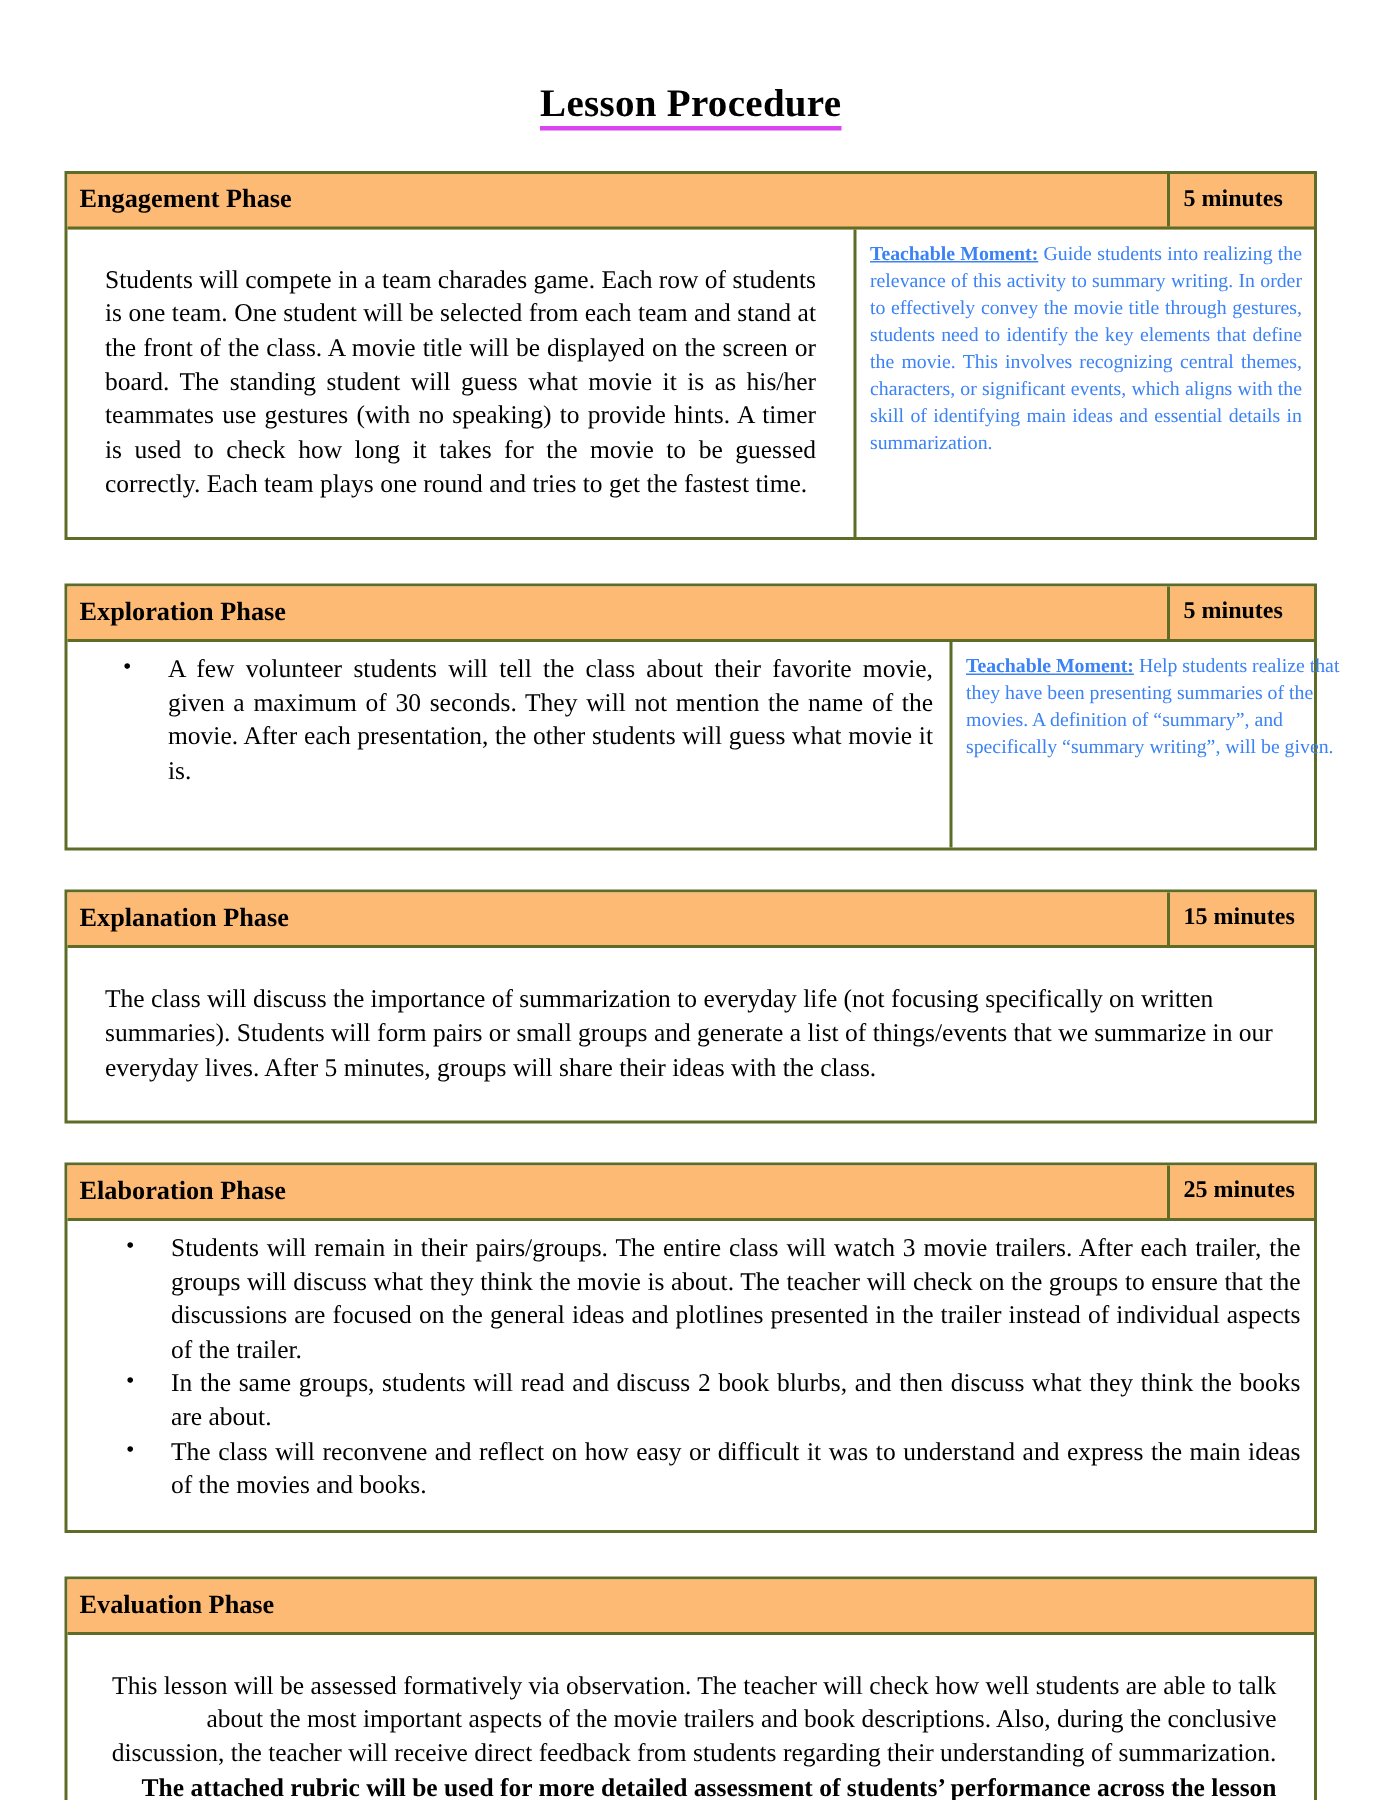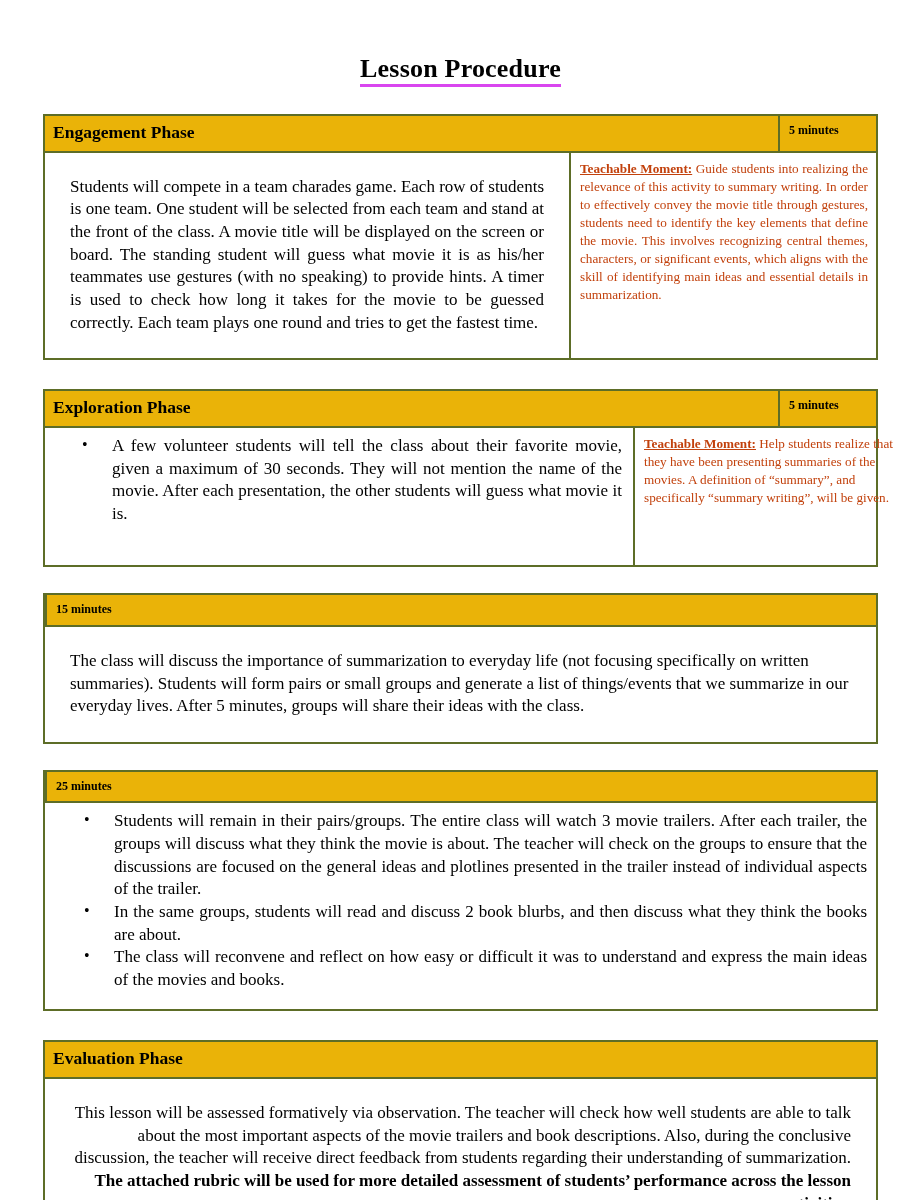--- a/index.html
+++ b/index.html
@@ -43,36 +43,36 @@
     box-sizing: border-box;
     width: 835px;
     background: #ffffff;
   }
   .phase-gap-lg { height: 29px; }
   .phase-gap-md { height: 26px; }
   .spacer-top { height: 30px; }
 
   .phase-header {
     display: flex;
-    background: #eab308;
+    background: #fdba74;
     border-bottom: 2px solid #5d6d27;
   }
   .phase-header-title {
     flex: 1 1 auto;
     font-size: 17.5px;
     font-weight: bold;
     padding: 6px 0 7px 8px;
     line-height: 1.25;
   }
   .phase-header-time {
     flex: 0 0 auto;
     width: 98px;
     box-sizing: border-box;
     border-left: 2px solid #5d6d27;
-    font-size: 12px;
+    font-size: 16px;
     font-weight: bold;
     padding: 7px 0 7px 9px;
     line-height: 1.3;
   }
 
   .phase-body {
     display: flex;
     align-items: stretch;
   }
   .body-main {
@@ -82,21 +82,21 @@
     font-size: 17px;
     line-height: 1.33;
   }
   .body-main.justify p { text-align: justify; }
   .body-main p { margin: 16px; }
 
   .body-side {
     flex: 0 0 auto;
     box-sizing: border-box;
     border-left: 2px solid #5d6d27;
-    color: #c2410c;
+    color: #3b82f6;
     padding: 7px 8px 8px 9px;
     font-size: 13.2px;
     line-height: 1.36;
   }
   .body-side p { margin: 0; }
   .body-side.justify p { text-align: justify; }
   .tm-label {
     font-weight: bold;
     text-decoration: underline;
   }
@@ -177,33 +177,35 @@
       <div class="body-side">
         <p><span class="tm-label">Teachable Moment:</span><span> Help students realize that they have been presenting summaries of the movies. A definition of “summary”, and specifically “summary writing”, will be given.</span></p>
       </div>
     </div>
   </div>
 
   <div class="phase-gap-md"></div>
 
   <div class="phase-table explanation">
     <div class="phase-header">
+      <div class="phase-header-title">Explanation Phase</div>
       <div class="phase-header-time">15 minutes</div>
     </div>
     <div class="phase-body">
       <div class="body-main">
         <p>The class will discuss the importance of summarization to everyday life (not focusing specifically on written summaries). Students will form pairs or small groups and generate a list of things/events that we summarize in our everyday lives. After 5 minutes, groups will share their ideas with the class.</p>
       </div>
     </div>
   </div>
 
   <div class="phase-gap-md"></div>
 
   <div class="phase-table elaboration">
     <div class="phase-header">
+      <div class="phase-header-title">Elaboration Phase</div>
       <div class="phase-header-time">25 minutes</div>
     </div>
     <div class="phase-body">
       <div class="body-main pad-bottom-lg">
         <ul class="bullets">
           <li>Students will remain in their pairs/groups. The entire class will watch 3 movie trailers. After each trailer, the groups will discuss what they think the movie is about. The teacher will check on the groups to ensure that the discussions are focused on the general ideas and plotlines presented in the trailer instead of individual aspects of the trailer.</li>
           <li>In the same groups, students will read and discuss 2 book blurbs, and then discuss what they think the books are about.</li>
           <li>The class will reconvene and reflect on how easy or difficult it was to understand and express the main ideas of the movies and books.</li>
         </ul>
       </div>

